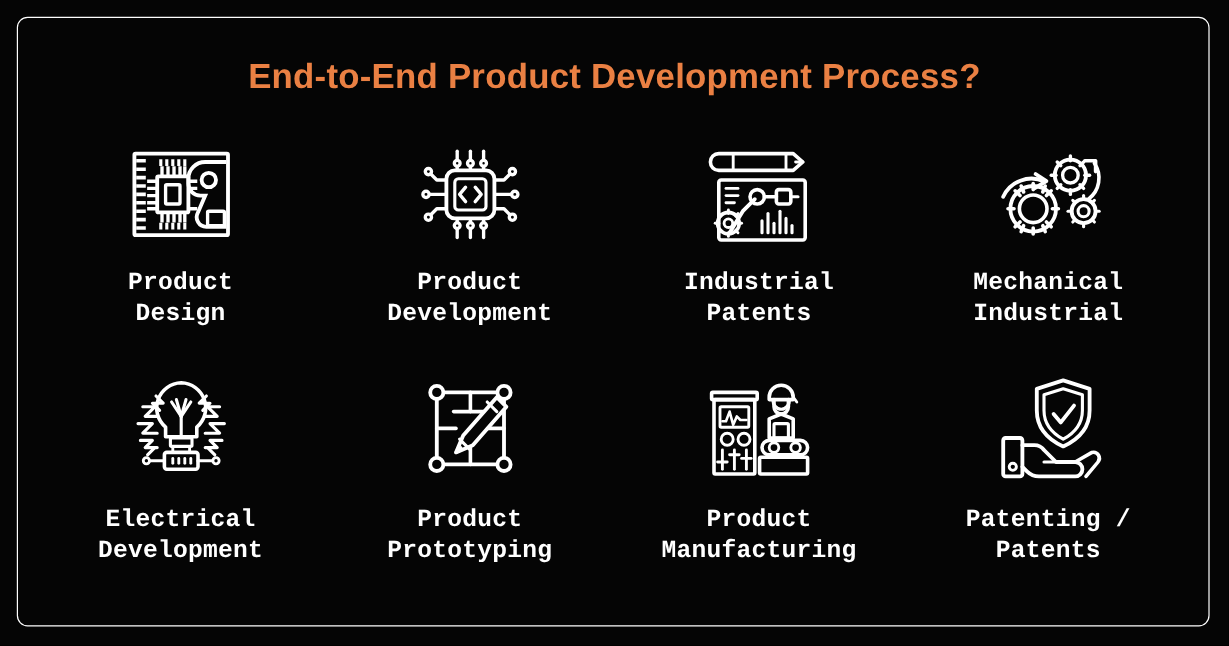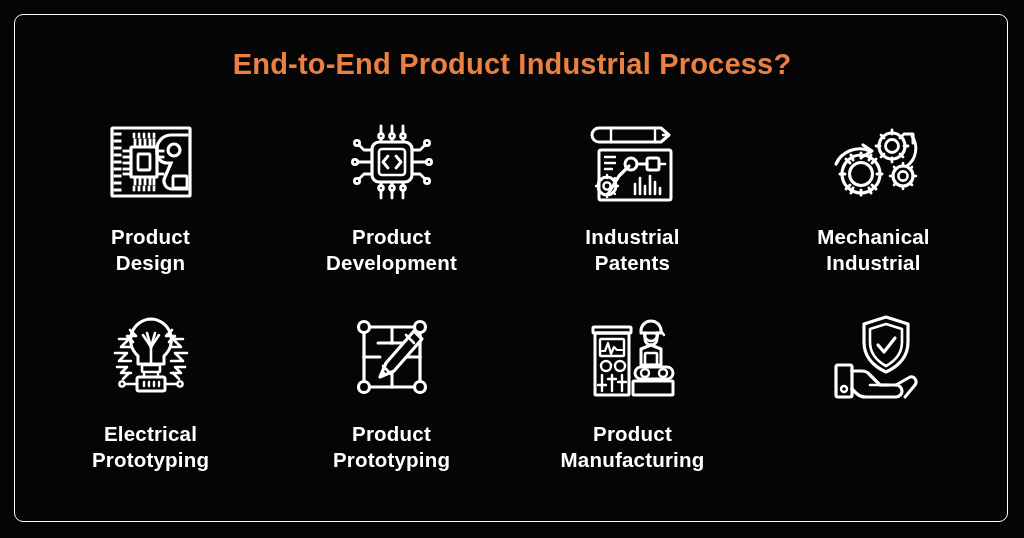--- a/index.html
+++ b/index.html
@@ -47,20 +47,21 @@
     height: 390px;
     display: grid;
     grid-template-columns: repeat(4, 1fr);
     grid-template-rows: repeat(2, 1fr);
   }
   .cell {
     display: flex;
     flex-direction: column;
     align-items: center;
     justify-content: flex-start;
+    font-family: Liberation Mono, monospace;
   }
   .icon-wrap {
     width: 104px;
     height: 100px;
     display: flex;
     align-items: center;
     justify-content: center;
   }
   .icon-wrap svg {
     display: block;
@@ -79,21 +80,21 @@
   }
   .row2 .label { margin-top: 14px; }
 </style>
 </head>
 <body>
 
 <div id="page">
 
   <div id="frame"></div>
 
-  <div id="title">End-to-End Product Industrial Process?</div>
+  <div id="title">End-to-End Product Development Process?</div>
 
   <div class="grid">
 
     <div class="cell">
       <div class="icon-wrap">
         <svg viewBox="0 0 100 96" fill="none" stroke="#ffffff" stroke-width="3.2" stroke-linecap="square" stroke-linejoin="miter">
           <rect x="11" y="14" width="78" height="68" rx="1"></rect>
 
           <g stroke-width="3">
             <line x1="14" y1="20" x2="19" y2="20"></line>
@@ -359,21 +360,21 @@
           <g stroke-width="2.6">
             <path d="M71 21 l-6 6 h9 l-6 6"></path>
             <path d="M82 30 h-10 l8 8 h-10"></path>
             <path d="M86 44 h-12 l8 8 h-12"></path>
             <path d="M84 58 h-10 l6 6 h-10"></path>
             <path d="M78 70 l-6 -6"></path>
           </g>
         </svg>
       </div>
       <div class="label">Electrical
-Prototyping</div>
+Development</div>
     </div>
 
     <div class="cell row2">
       <div class="icon-wrap">
         <svg viewBox="0 0 100 96" fill="none" stroke="#ffffff" stroke-width="3.2" stroke-linecap="round" stroke-linejoin="round">
 
           <rect x="22" y="18" width="56" height="60" rx="1"></rect>
 
           <g stroke-width="3">
             <line x1="50" y1="18" x2="50" y2="34"></line>
@@ -451,16 +452,18 @@
           <polyline points="54,36 60,43 71,29" stroke-width="3.2"></polyline>
 
           <rect x="12" y="56" width="16" height="32" rx="2"></rect>
           <circle cx="20" cy="80" r="3" stroke-width="2.4"></circle>
 
           <path d="M28 62 h10 a10 10 0 0 1 8 4 l10 10 h16 a6 6 0 0 1 0 12 H42 a14 14 0 0 1 -10 -4 l-4 -4"></path>
           <path d="M46 76 h18" stroke-width="2.6"></path>
           <path d="M72 76 l14 -8 a5 5 0 0 1 5 8 l-10 12" stroke-width="3"></path>
         </svg>
       </div>
+      <div class="label">Patenting /
+Patents</div>
     </div>
 
   </div>
 </div>
 
 </body></html>

